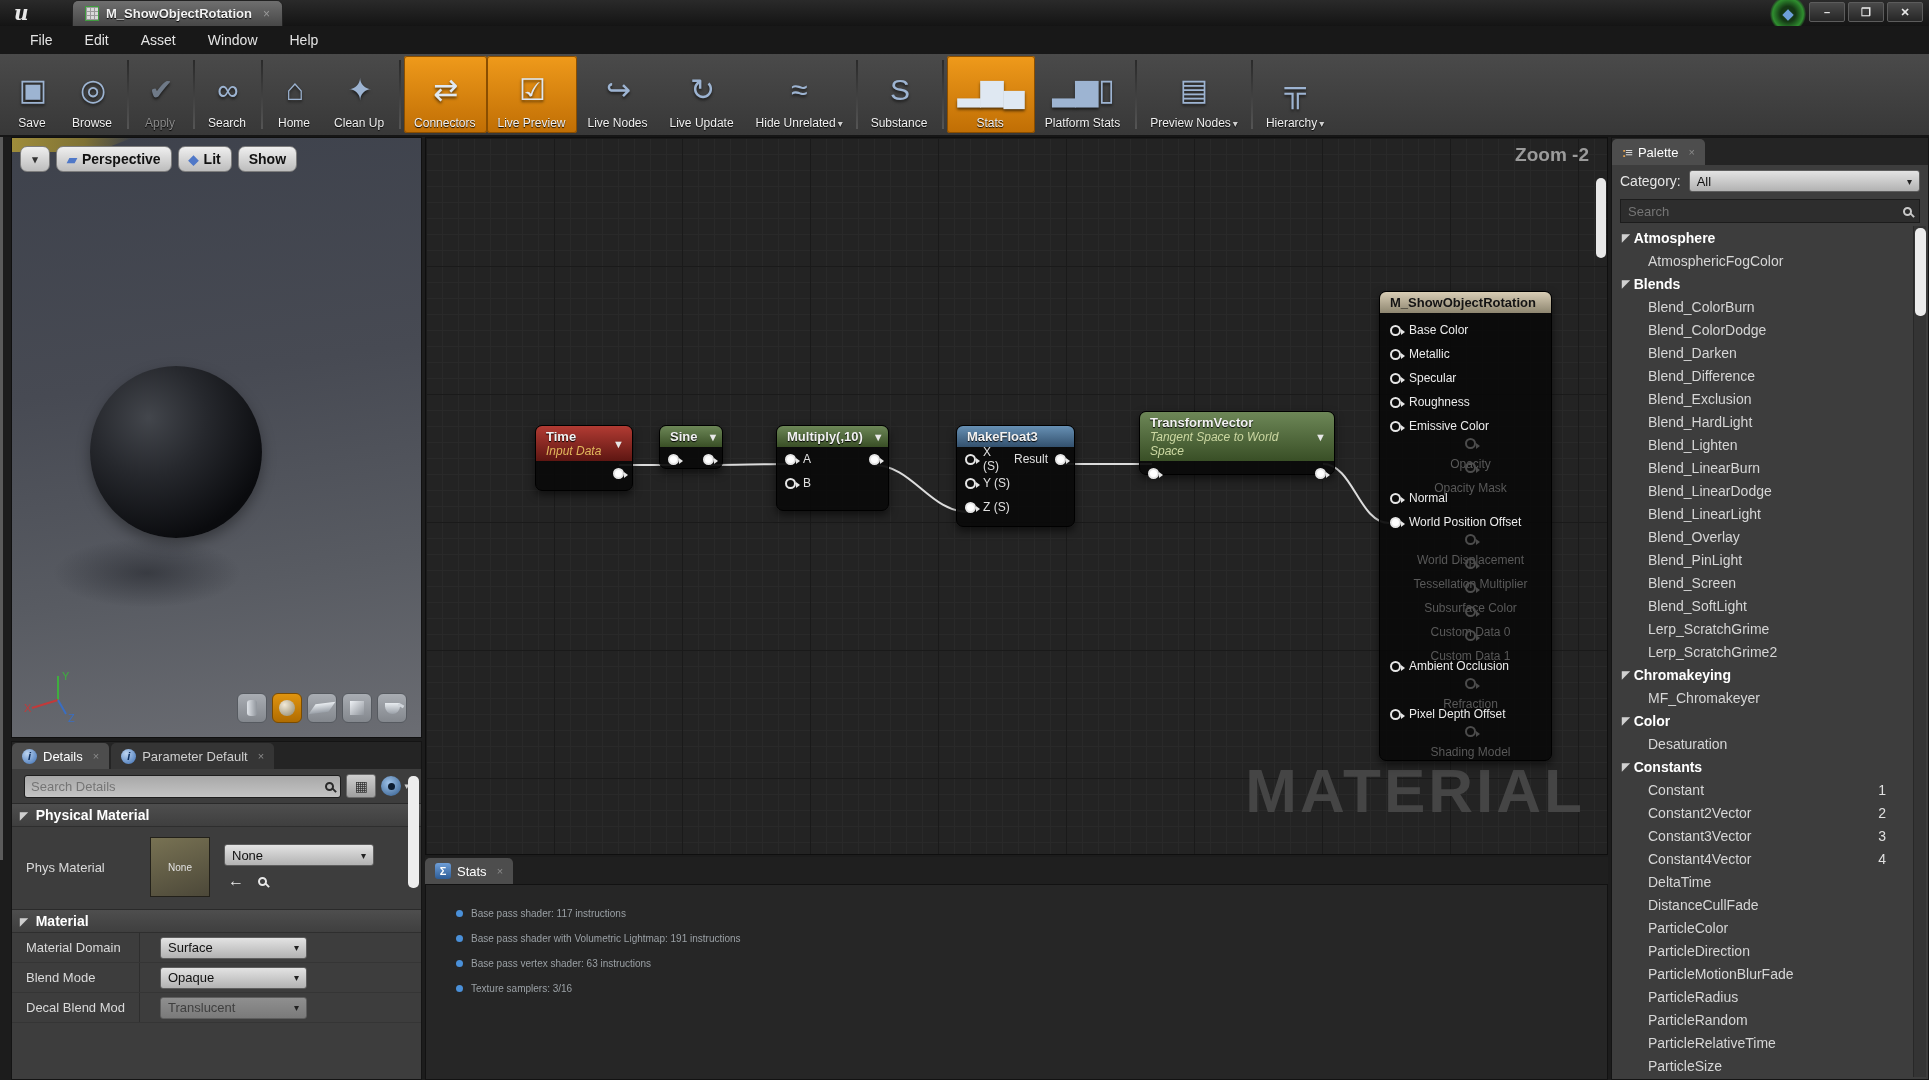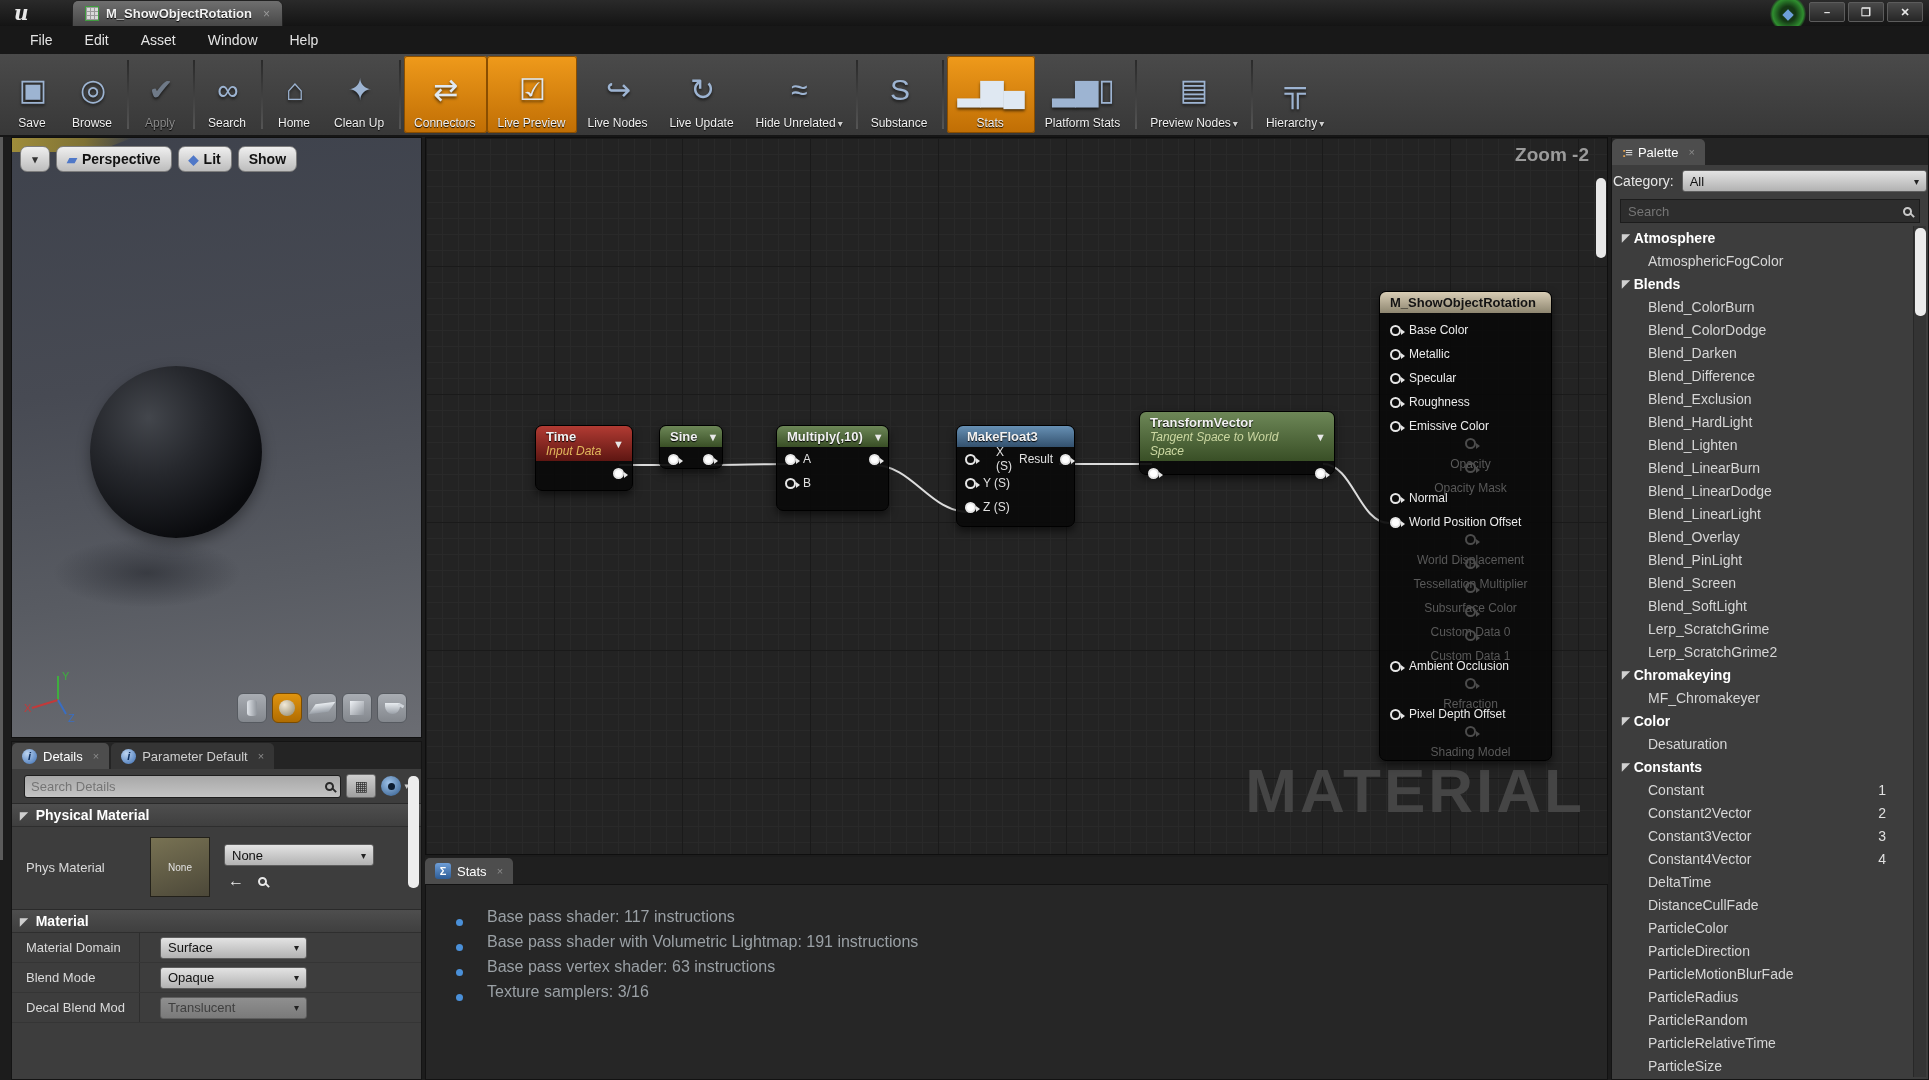--- a/index.html
+++ b/index.html
@@ -164,29 +164,29 @@
   .mpin.dim .pin-c::after { border-left-color:#4c4c4c; }
   .two-col { display:flex; justify-content:space-between; align-items:center; }
 
   
   #stats { position:absolute; left:425px; top:857px; width:1183px; height:223px; background:#2a2a2a; }
   #stats .panel-tabrow { background:#1f1f1f; }
   .sigma-ic { width:16px; height:16px; background:linear-gradient(#6f9fd8,#2d5c96); border-radius:3px;
               color:#fff; font-size:11px; font-weight:bold; display:flex; align-items:center; justify-content:center; }
   #stats-body { position:absolute; left:0; top:27px; right:0; bottom:0; background:#262626;
                 border:1px solid #121212; padding:16px 10px; }
-  .stat-line { display:flex; align-items:flex-end; gap:24px; height:25px; color:#9aa0a5; font-size:16px; }
+  .stat-line { display:flex; align-items:center; gap:8px; height:25px; color:#9aa0a5; font-size:10px; }
   .stat-bullet { width:7px; height:7px; border-radius:50%; background:#4a90d9; margin-left:20px; flex:none; }
 
   
   #palette { position:absolute; left:1611px; top:137px; width:318px; height:943px; background:#3d3d3d;
              border:1px solid #141414; }
   .pal-ic { color:#d8d8d8; font-size:13px; letter-spacing:-1px; }
   .pal-ic b { color:#e0a050; }
-  #pal-category { display:flex; align-items:center; padding:5px 1px; gap:8px; color:#e6e6e6; font-size:14px; }
+  #pal-category { display:flex; align-items:center; padding:5px 8px; gap:8px; color:#e6e6e6; font-size:14px; }
   #pal-category .combo { flex:1; margin-left:0; }
   #pal-search { margin:2px 8px 6px; height:24px; background:#2d2d2d; border:1px solid #1c1c1c;
                 display:flex; align-items:center; padding:0 7px; color:#c9c9c9; }
   #pal-search input { flex:1; background:transparent; border:none; outline:none; color:#9a9a9a;
                 font-size:13px; font-family:"Liberation Sans",sans-serif; }
   #pal-list { position:absolute; left:2px; top:88px; right:16px; bottom:2px; overflow:hidden; }
   .pal-row { display:flex; align-items:center; height:23px; padding-left:34px; color:#d6d6d6; font-size:14px; }
   .pal-row.pal-header { padding-left:8px; color:#fff; font-weight:bold; }
   .pal-tri { display:none; color:#d0d0d0; font-size:10px; margin-right:4px; }
   .pal-header .pal-tri { display:inline; }
@@ -566,21 +566,21 @@
       <span class="pin-c" data-name="input-pin-b"></span>
       <span>B</span>
     </div>
   </div>
 
   <div class="node" style="left:530px; top:287px; width:119px; height:102px;" data-name="node-makefloat3">
     <div class="node-head head-blue">
       <span class="node-title">MakeFloat3</span>
     </div>
     <div class="pin-row two-col">
-      <span style="display:flex;align-items:center;gap:20px;">
+      <span style="display:flex;align-items:center;gap:7px;">
         <span class="pin-c" data-name="input-pin-x"></span>
         <span>X (S)</span>
       </span>
       <span style="display:flex;align-items:center;gap:7px;">
         <span>Result</span>
         <span class="pin-c filled" data-name="output-pin-result"></span>
       </span>
     </div>
     <div class="pin-row">
       <span class="pin-c" data-name="input-pin-y"></span>

